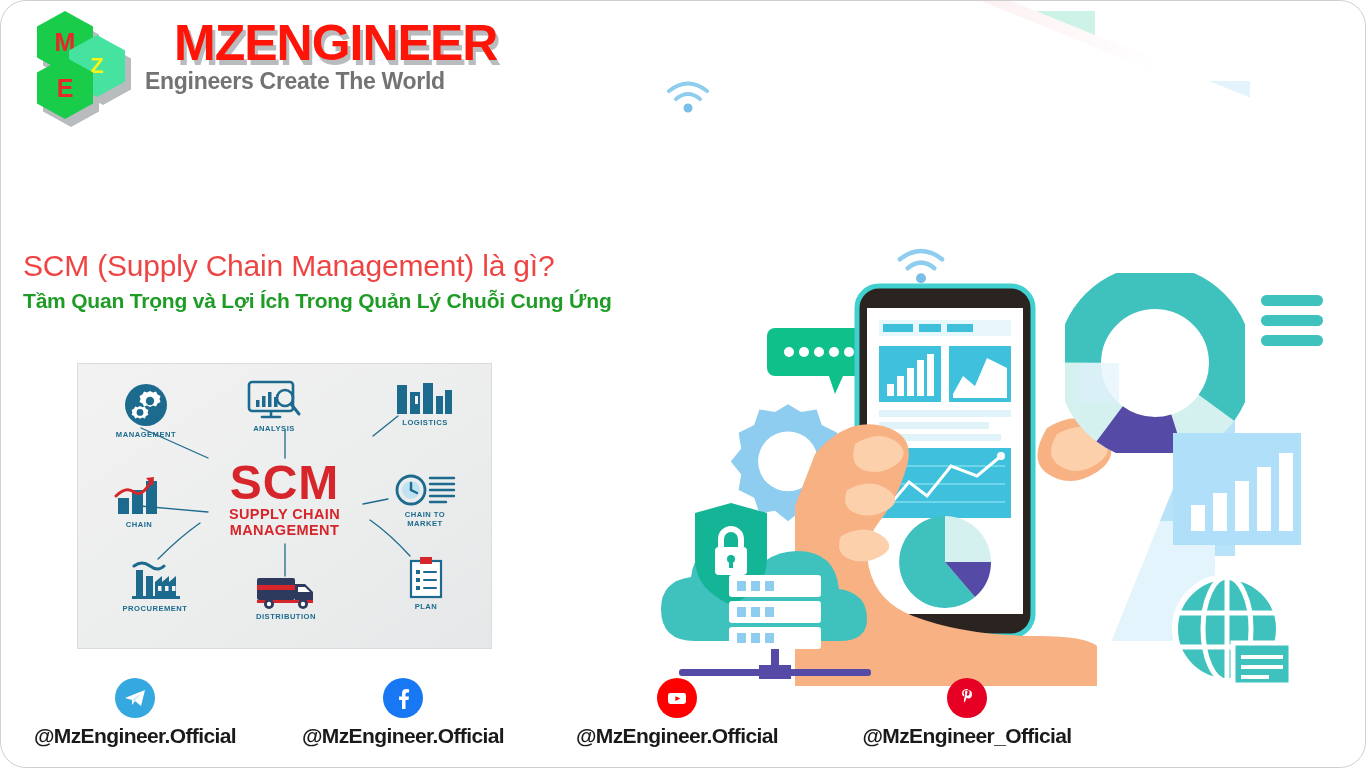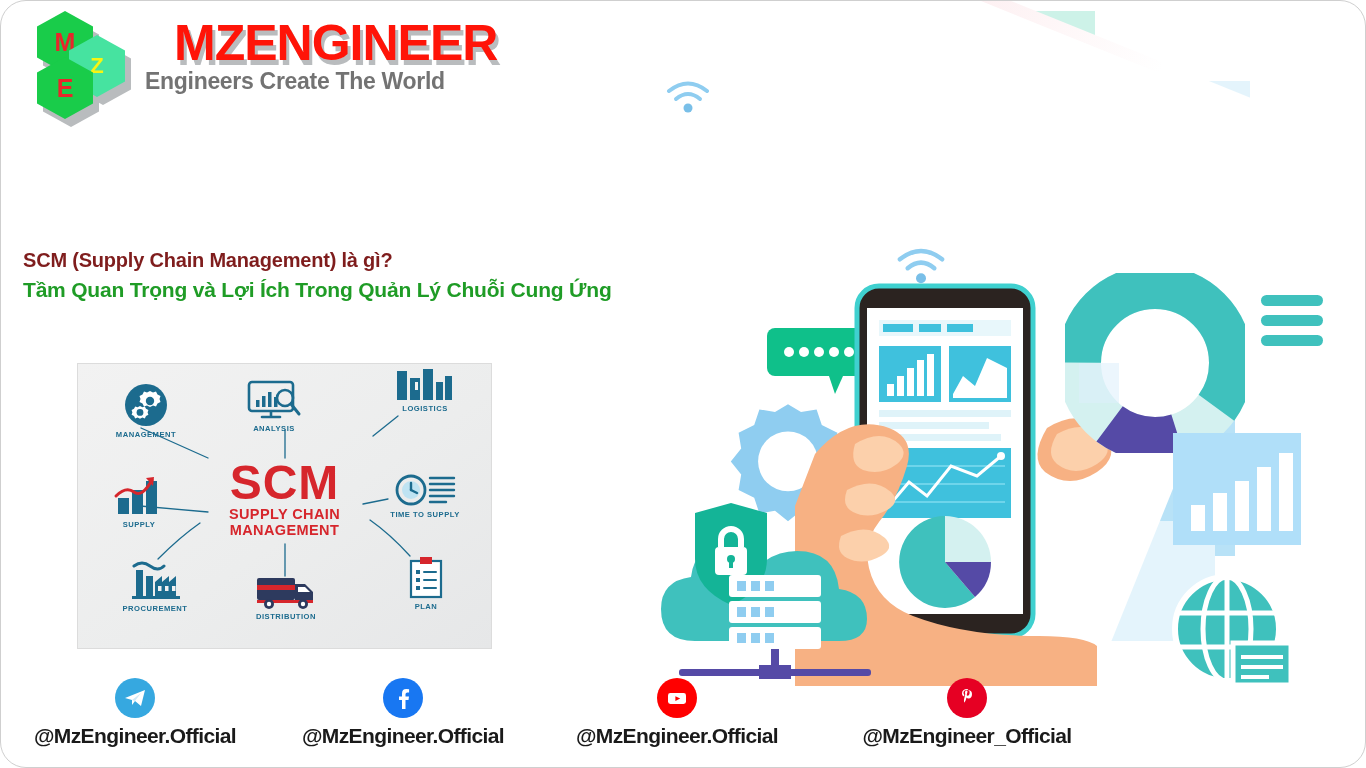--- a/index.html
+++ b/index.html
@@ -51,21 +51,21 @@
 
   .brand { margin-left:14px; line-height:1; }
   .brand-main { position:relative; font-size:50px; font-weight:bold; letter-spacing:-1px;
     color:#ff1408;margin-left:29px; }
   .brand-main .shade { position:absolute; left:3px; top:5px; color:#b9bcbe; z-index:-1; }
   .brand-sub { font-size:23px; font-weight:bold; color:#737373; margin-top:2px;
     letter-spacing:-0.3px; }
 
   
   .headline { position:absolute; left:22px; top:248px; z-index:40; }
-  .h-title { font-size:20px; font-weight:bold; color:#7f1d1d; white-space:nowrap;
+  .h-title { font-size:30px; font-weight:normal; color:#ef4444; white-space:nowrap;
     letter-spacing:-0.2px; }
   .h-sub { font-size:21px; font-weight:bold; color:#1f9c26; margin-top:6px;
     white-space:nowrap; letter-spacing:-0.2px; }
 
   
   .scm-card { position:absolute; left:76px; top:362px; width:415px; height:286px;
     background:linear-gradient(145deg,#f2f2f2 0%,#eceded 55%,#e6e7e8 100%);
     border:1px solid #dcdcdc; z-index:40; }
   .scm-center { position:absolute; left:50%; top:96px; transform:translateX(-50%);
     text-align:center; }
@@ -363,21 +363,21 @@
             <rect x="29" y="19" width="3.5" height="10"></rect>
         </g>
         <circle cx="40" cy="20" r="8" fill="none" stroke="#1c6b8e" stroke-width="2.6"></circle>
         <line x1="46" y1="26" x2="54" y2="36" stroke="#1c6b8e" stroke-width="3" stroke-linecap="round"></line>
         <line x1="26" y1="33" x2="26" y2="38" stroke="#1c6b8e" stroke-width="2.6"></line>
         <line x1="17" y1="39" x2="35" y2="39" stroke="#1c6b8e" stroke-width="2.6" stroke-linecap="round"></line>
       </svg>
       <div class="node-label">ANALYSIS</div>
     </div>
 
-    <div class="node" style="left:308px; top:4px; width:78px;">
+    <div class="node" style="left:308px; top:18px; width:78px;">
       <svg class="ico" width="60" height="34" viewBox="0 0 60 34">
         <g fill="#1c6b8e">
           <rect x="2" y="3" width="10" height="29"></rect>
           <rect x="15" y="10" width="10" height="22"></rect>
           <rect x="28" y="1" width="10" height="31"></rect>
           <rect x="41" y="14" width="7" height="18"></rect>
           <rect x="50" y="8" width="7" height="24"></rect>
         </g>
         <rect x="20" y="14" width="3" height="8" fill="#f2f2f2"></rect>
       </svg>
@@ -391,21 +391,21 @@
         <line x1="17" y1="18" x2="17" y2="11" stroke="#1c6b8e" stroke-width="2.4" stroke-linecap="round"></line>
         <line x1="17" y1="18" x2="23" y2="21" stroke="#1c6b8e" stroke-width="2.4" stroke-linecap="round"></line>
         <g stroke="#1c6b8e" stroke-width="2.4" stroke-linecap="round">
           <line x1="36" y1="6" x2="60" y2="6"></line>
             <line x1="36" y1="12" x2="60" y2="12"></line>
           <line x1="36" y1="18" x2="60" y2="18"></line>
             <line x1="36" y1="24" x2="60" y2="24"></line>
           <line x1="36" y1="30" x2="52" y2="30"></line>
         </g>
       </svg>
-      <div class="node-label">TIME TO SUPPLY</div>
+      <div class="node-label">CHAIN TO MARKET</div>
     </div>
 
     <div class="node" style="left:312px; top:192px; width:72px;">
       <svg class="ico" width="38" height="44" viewBox="0 0 38 44">
         <rect x="4" y="5" width="30" height="36" fill="#ffffff" stroke="#1c6b8e" stroke-width="2.2"></rect>
         <rect x="13" y="1" width="12" height="7" fill="#d6262c"></rect>
         <g fill="#1c6b8e">
           <rect x="9" y="14" width="4" height="4"></rect>
             <rect x="9" y="22" width="4" height="4"></rect>
             <rect x="9" y="30" width="4" height="4"></rect>
@@ -453,21 +453,21 @@
     <div class="node" style="left:22px; top:112px; width:78px;">
       <svg class="ico" width="54" height="42" viewBox="0 0 54 42">
         <g fill="#1c6b8e">
           <rect x="6" y="22" width="11" height="16"></rect>
           <rect x="20" y="14" width="11" height="24"></rect>
           <rect x="34" y="5" width="11" height="33"></rect>
         </g>
         <path d="M4 20 q10 -10 18 -4 q8 6 18 -12" stroke="#d6262c" stroke-width="3" fill="none" stroke-linecap="round"></path>
         <path d="M34 2 L42 1 L41 10 Z" fill="#d6262c"></path>
       </svg>
-      <div class="node-label">SUPPLY</div>
+      <div class="node-label">CHAIN</div>
     </div>
 
     <div class="node" style="left:20px; top:18px; width:96px;">
       <svg class="ico" width="46" height="46" viewBox="0 0 46 46">
         <circle cx="23" cy="23" r="21" fill="#1c6b8e"></circle>
         <g fill="#ffffff">
           <path d="M27 9 l3 1.5 l3 -1 l1.5 3 l3 1.5 l-1 3 l1 3 l-3 1.5 l-1.5 3 l-3 -1 l-3 1.5 l-3 -1.5 l-3 1 l-1.5 -3 l-3 -1.5 l1 -3 l-1 -3 l3 -1.5 l1.5 -3 l3 1 Z"></path>
         </g>
         <circle cx="27" cy="19" r="4.2" fill="#1c6b8e"></circle>
         <g fill="#ffffff">

